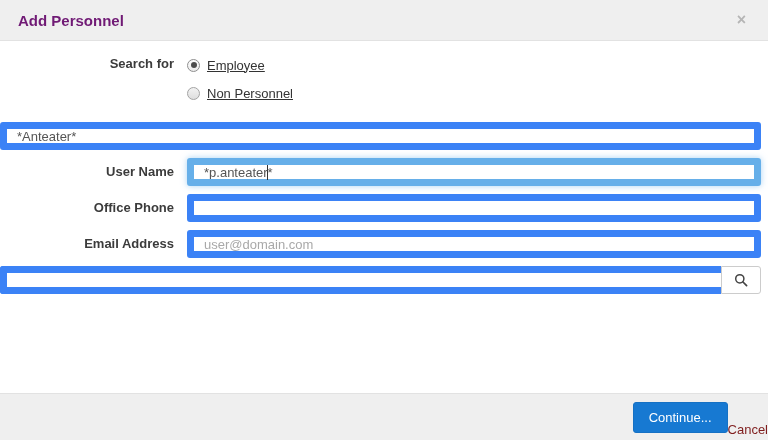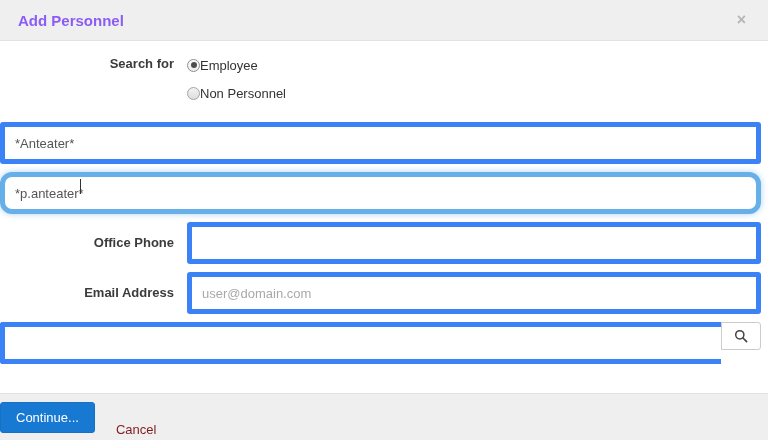--- a/index.html
+++ b/index.html
@@ -16,92 +16,91 @@
   .modal-header {
     height: 41px;
     background: #efefef;
     border-bottom: 1px solid #e2e2e2;
     display: flex;
     align-items: center;
     justify-content: space-between;
     padding: 0 18px;
     flex: 0 0 auto;
   }
-  .modal-title { font-size: 15px; font-weight: bold; color: #8b5cf6; }
+  .modal-title { font-size: 15px; font-weight: bold; color: #701a75; }
   .close-btn {
     border: none; background: transparent; cursor: pointer;
     font-size: 16px; font-weight: bold; color: #b5b5b5; line-height: 1;
     padding: 2px 4px;
   }
 
   
   .modal-body { flex: 1 1 auto; background: #fff; padding: 12px 7px 0 0; }
 
   .form-row { display: flex; align-items: center; margin-bottom: 8px; }
   .form-row.radio-row { align-items: flex-start; margin-bottom: 18px; }
   .form-label {
     flex: 0 0 187px; width: 187px; text-align: right; padding-right: 13px;
     font-size: 13px; font-weight: bold; color: #3b3b3b; line-height: 28px;
     white-space: nowrap;
   }
   .radio-row .form-label { line-height: 22px; }
   .field-wrap { flex: 1 1 auto; position: relative; display: flex; }
 
   input[type="text"] {
-    width: 100%; height: 28px; padding: 16px 10px;
+    width: 100%; height: 28px; padding: 2px 10px;
     font-family: "Liberation Sans", "DejaVu Sans", sans-serif;
     font-size: 13px; color: #555;
-    border: 5px solid #3b82f6; border-radius: 3px;
+    border: 7px solid #3b82f6; border-radius: 3px;
     outline: none; background: #fff;
   }
   input[type="text"]::placeholder { color: #a9a9a9; opacity: 1; }
   .focused input[type="text"] {
     border-color: #66afe9;
     box-shadow: 0 0 6px rgba(102,175,233,.55);
-    border-radius: 12px;
   }
   .caret {
     position: absolute; top: 7px; width: 1px; height: 15px;
     background: #333; pointer-events: none;
   }
 
   
   .input-group input[type="text"] {
     border-top-right-radius: 0; border-bottom-right-radius: 0; border-right: none;
   }
   .search-addon {
     flex: 0 0 40px; width: 40px; height: 28px;
     background: #fff; border: 1px solid #ccc;
     border-top-right-radius: 3px; border-bottom-right-radius: 3px;
     display: flex; align-items: center; justify-content: center;
     cursor: pointer; padding: 0;
   }
 
   
   .radio-group { display: flex; flex-direction: column; gap: 6px; padding-top: 1px; }
-  .radio-option { display: flex; align-items: center; cursor: pointer; height: 22px; }
+  .radio-option { display: flex; align-items: center; gap: 7px; cursor: pointer; height: 22px; text-decoration: underline; }
   .radio-circle {
     width: 13px; height: 13px; border-radius: 50%;
     border: 1px solid #8f8f8f;
     background: linear-gradient(#fdfdfd, #ececec);
     display: inline-flex; align-items: center; justify-content: center;
     flex: 0 0 13px;
   }
   .radio-option.unselected .radio-circle {
     border-color: #a3a3a3; background: linear-gradient(#f2f2f2, #dedede);
   }
   .radio-dot { width: 6px; height: 6px; border-radius: 50%; background: #4d4d4d; display: none; }
   .radio-option.selected .radio-dot { display: block; }
   .radio-label { font-size: 13px; color: #333; }
 
   
   .modal-footer {
     flex: 0 0 47px; height: 47px;
     background: #efefef; border-top: 1px solid #e2e2e2;
-    display: flex; align-items: center; justify-content: flex-start; gap: 21px;
+    display: flex; align-items: center; justify-content: flex-end; 
   }
   .btn-primary {
     background: #1779d2; color: #fff; border: 1px solid #1671c4;
     font-family: "Liberation Sans", "DejaVu Sans", sans-serif;
     font-size: 13px; padding: 7px 15px; border-radius: 3px; cursor: pointer;
     min-width: 76px;
   }
   .link-btn {
     background: transparent; border: none; color: #7f1d1d;
     font-family: "Liberation Sans", "DejaVu Sans", sans-serif;
@@ -137,20 +136,21 @@
     </div>
 
     <div class="form-row">
       <div class="field-wrap">
         <input type="text" value="*Anteater*" style="">
       </div>
     </div>
 
 
     <div class="form-row">
+      <label class="form-label">User Name</label>
       <div class="field-wrap focused">
         <input type="text" value="*p.anteater*" style="">
       <span class="caret" style="left: 80px;"></span>
         </div>
     </div>
 
     <div class="form-row">
       <label class="form-label">Office Phone</label>
       <div class="field-wrap">
         <input type="text" style="">

